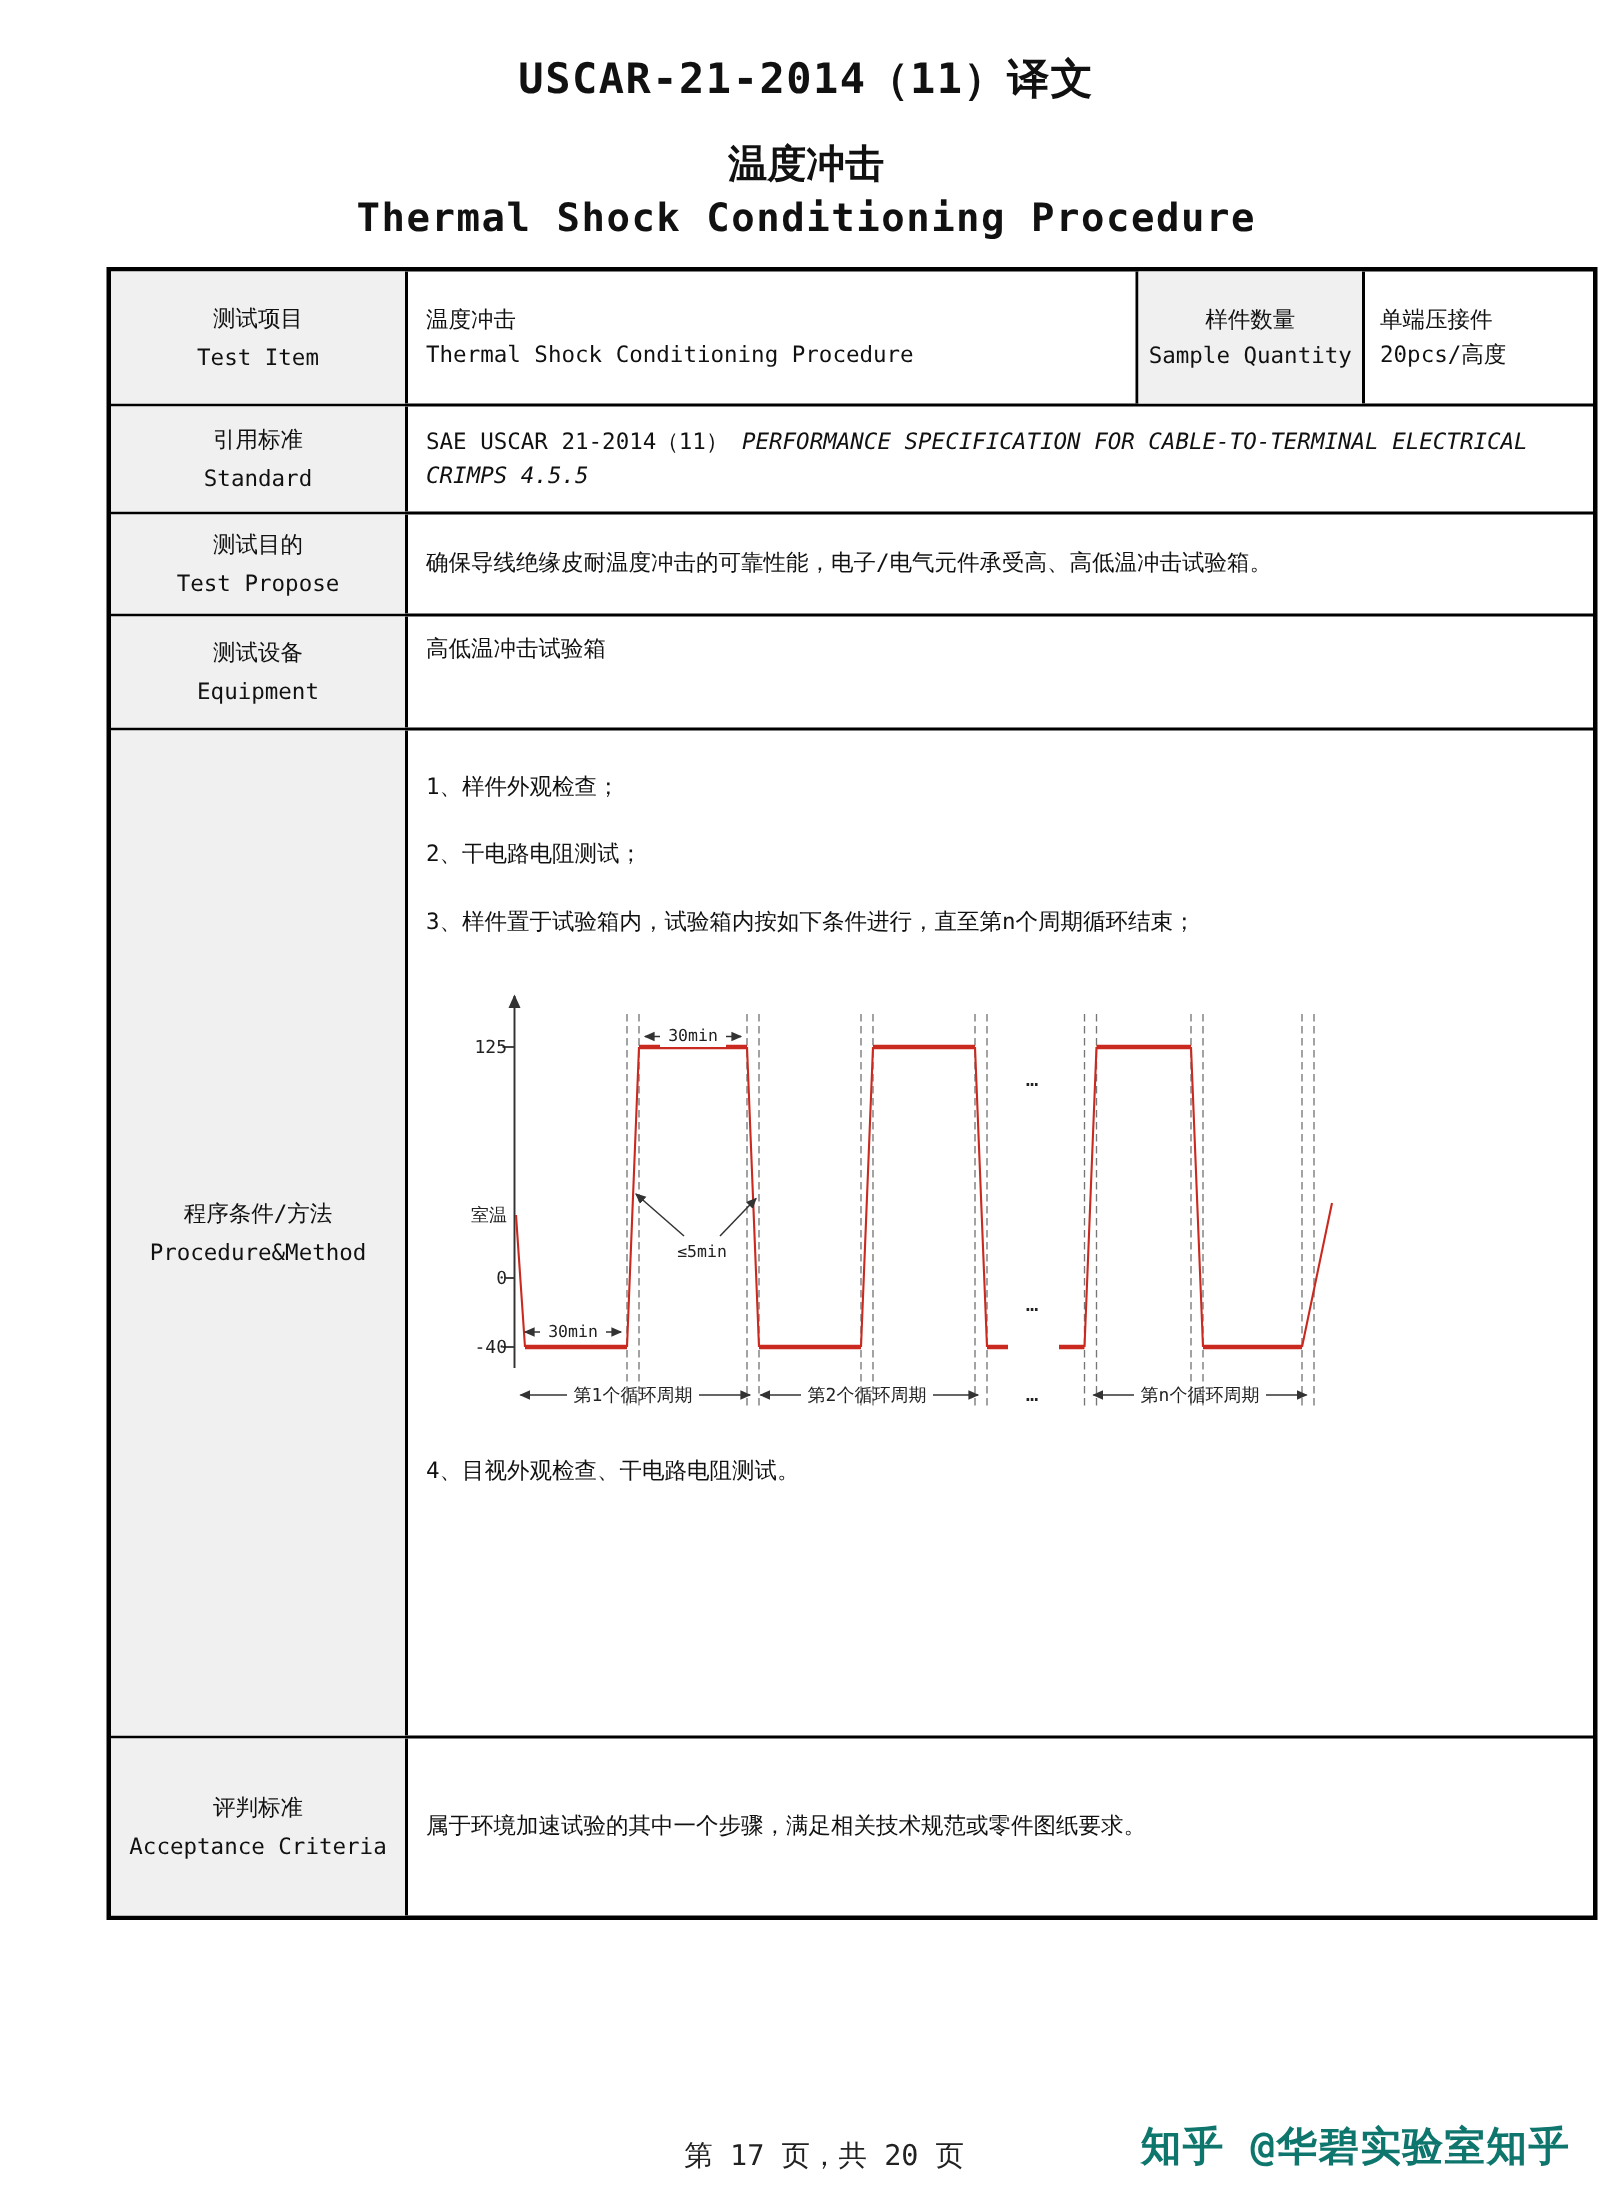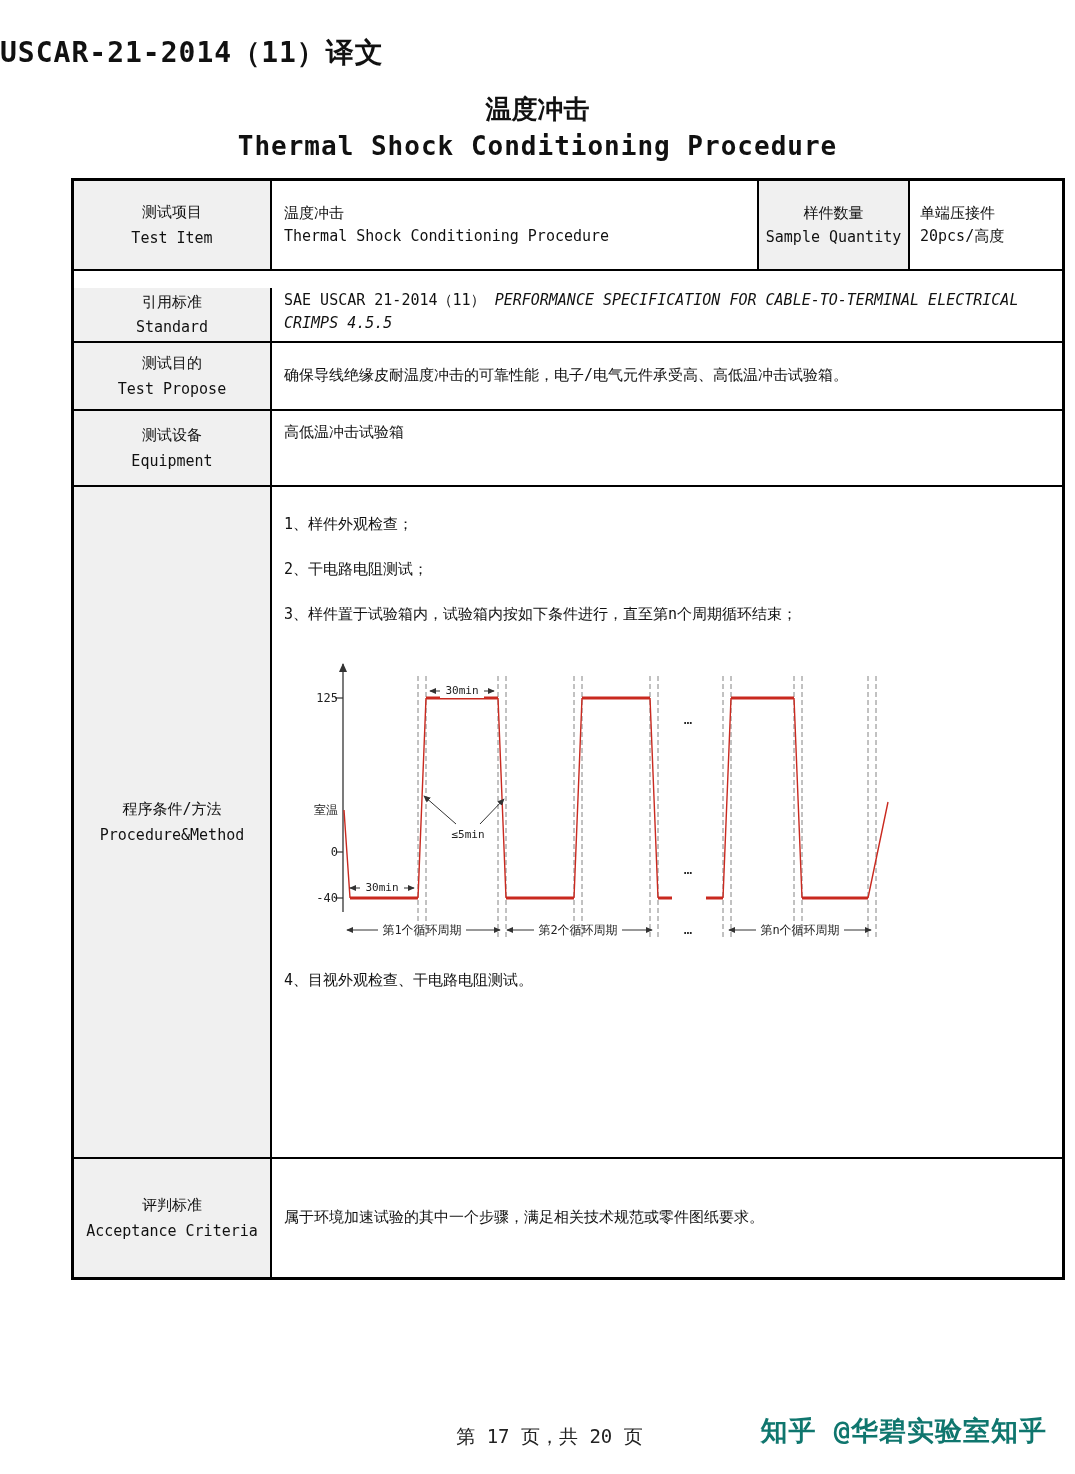--- a/index.html
+++ b/index.html
@@ -8,21 +8,21 @@
     position: relative;
     width: 1075px;
     height: 1474px;
     margin: 0 auto;
     background: #ffffff;
     font-family: "DejaVu Sans Mono", "DejaVu Sans", sans-serif;
     color: #111;
   }
   .doc-title {
     position: absolute; top: 34px; left: 0; width: 100%;
-    text-align: left; font-size: 28px; font-weight: 600; letter-spacing: 1px;
+    text-align: center; font-size: 28px; font-weight: 600; letter-spacing: 1px;
   }
   .doc-subtitle-cn {
     position: absolute; top: 92px; left: 0; width: 100%;
     text-align: center; font-size: 26px; font-weight: 700;
   }
   .doc-subtitle-en {
     position: absolute; top: 131px; left: 0; width: 100%;
     text-align: center; font-size: 26px; font-weight: 700; letter-spacing: 1px;
   }
   .spec-table {
@@ -49,21 +49,21 @@
   .qty-label-cell {
     width: 151px; flex: 0 0 151px; background: #f0f0f0;
     border-right: 2px solid #000;
     display: flex; flex-direction: column; justify-content: center; align-items: center;
     gap: 5px; font-size: 15px; text-align: center; padding: 4px;
   }
   .qty-value-cell {
     flex: 1 1 auto; display: flex; flex-direction: column; justify-content: center;
     padding: 18px 10px; font-size: 15px; line-height: 1.55; border-radius: 23px;
   }
-  .row-standard { height: 72px; align-items: flex-end; }
+  .row-standard { height: 72px; }
   .row-purpose { height: 68px; }
   .row-equipment { height: 76px; }
   .row-procedure { height: 672px; }
   .row-acceptance { height: 118px; }
   .procedure-cell {
     justify-content: flex-start;
     padding-top: 26px;
   }
   .step { margin-bottom: 23px; line-height: 22px; }
   .step:last-child { margin-bottom: 0; }

